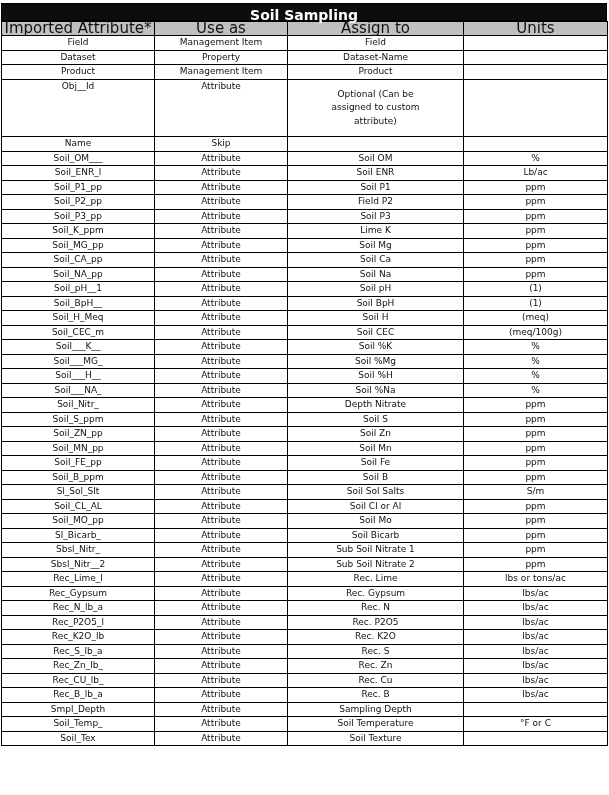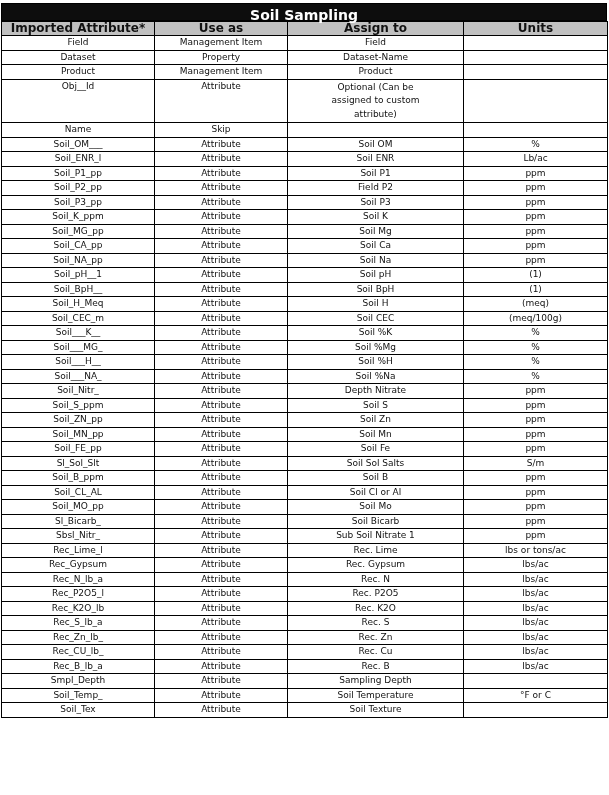--- a/index.html
+++ b/index.html
@@ -1,25 +1,25 @@
 <!DOCTYPE html>
 <html><head>
 <meta charset="utf-8">
 <style>
   html, body { margin: 0; padding: 0; background: #ffffff; }
   body { width: 609px; height: 795px; position: relative; overflow: hidden; font-family: "DejaVu Sans", sans-serif; }
   .sheet { position: absolute; left: 1px; top: 3px; width: 606px; }
   .title-bar { height: 18px; background: #0d0d0d; color: #ffffff; font-weight: bold; font-size: 14px; line-height: 22px; text-align: center; border: 1px solid #000; box-sizing: border-box; }
   table { border-collapse: collapse; width: 606px; table-layout: fixed; font-size: 9px; color: #111; }
   col.c1 { width: 153px; } col.c2 { width: 133px; } col.c3 { width: 176px; } col.c4 { width: 144px; }
-  th { background: #c0c0c0; font-weight: bold; height: 13px; padding: 0; border: 1px solid #000; font-size: 12px; line-height: 13px; }
+  th { background: #c0c0c0; font-weight: normal; height: 13px; padding: 0; border: 1px solid #000; font-size: 15px; line-height: 13px; }
   td { border: 1px solid #000; padding: 0; height: 13.5px; line-height: 13.5px; text-align: center; white-space: nowrap; overflow: hidden; }
   tr.tall td { height: 28px; vertical-align: top; line-height: 13.5px; }
   td.wrap { white-space: normal; }
-  tr.tall td.wrap { padding: 1px 30px; }
+  tr.tall td.wrap { padding: 8px 30px; }
 </style>
 </head>
 <body>
 
 <div class="sheet">
   <div class="title-bar">Soil Sampling</div>
   <table>
     <colgroup>
         <col class="c1">
         <col class="c2">
@@ -91,21 +91,21 @@
         </tr>
         <tr>
           <td>Soil_P3_pp</td>
           <td>Attribute</td>
           <td class="wrap">Soil P3</td>
           <td>ppm</td>
         </tr>
         <tr>
           <td>Soil_K_ppm</td>
           <td>Attribute</td>
-          <td class="wrap">Soil K</td>
+          <td class="wrap">Lime K</td>
           <td>ppm</td>
         </tr>
         <tr>
           <td>Soil_MG_pp</td>
           <td>Attribute</td>
           <td class="wrap">Soil Mg</td>
           <td>ppm</td>
         </tr>
         <tr>
           <td>Soil_CA_pp</td>
@@ -191,32 +191,32 @@
           <td class="wrap">Soil Mn</td>
           <td>ppm</td>
         </tr>
         <tr>
           <td>Soil_FE_pp</td>
           <td>Attribute</td>
           <td class="wrap">Soil Fe</td>
           <td>ppm</td>
         </tr>
         <tr>
+          <td>Soil_B_ppm</td>
+          <td>Attribute</td>
+          <td class="wrap">Soil B</td>
+          <td>ppm</td>
+        </tr>
+        <tr>
           <td>Sl_Sol_Slt</td>
           <td>Attribute</td>
           <td class="wrap">Soil Sol Salts</td>
           <td>S/m</td>
         </tr>
         <tr>
-          <td>Soil_B_ppm</td>
-          <td>Attribute</td>
-          <td class="wrap">Soil B</td>
-          <td>ppm</td>
-        </tr>
-        <tr>
           <td>Soil_CL_AL</td>
           <td>Attribute</td>
           <td class="wrap">Soil Cl or Al</td>
           <td>ppm</td>
         </tr>
         <tr>
           <td>Soil_MO_pp</td>
           <td>Attribute</td>
           <td class="wrap">Soil Mo</td>
           <td>ppm</td>
@@ -224,20 +224,26 @@
         <tr>
           <td>Sl_Bicarb_</td>
           <td>Attribute</td>
           <td class="wrap">Soil Bicarb</td>
           <td>ppm</td>
         </tr>
         <tr>
           <td>Sbsl_Nitr_</td>
           <td>Attribute</td>
           <td class="wrap">Sub Soil Nitrate 1</td>
+          <td>ppm</td>
+        </tr>
+        <tr>
+          <td>Sbsl_Nitr__2</td>
+          <td>Attribute</td>
+          <td class="wrap">Sub Soil Nitrate 2</td>
           <td>ppm</td>
         </tr>
         <tr>
           <td>Rec_Lime_l</td>
           <td>Attribute</td>
           <td class="wrap">Rec. Lime</td>
           <td>lbs or tons/ac</td>
         </tr>
         <tr>
           <td>Rec_Gypsum</td>

